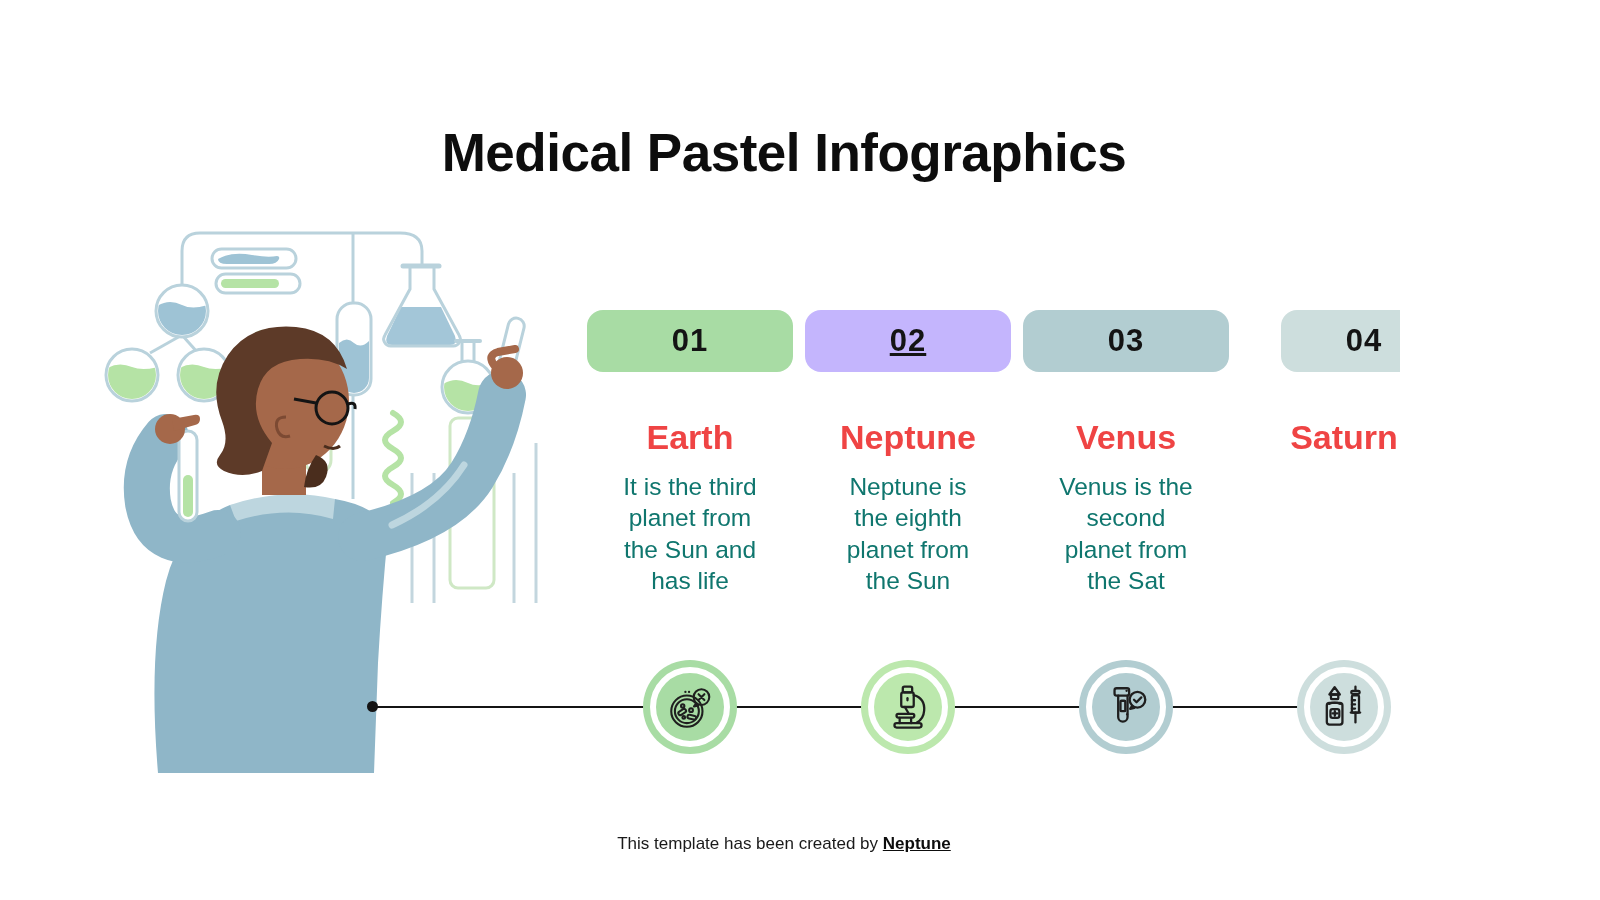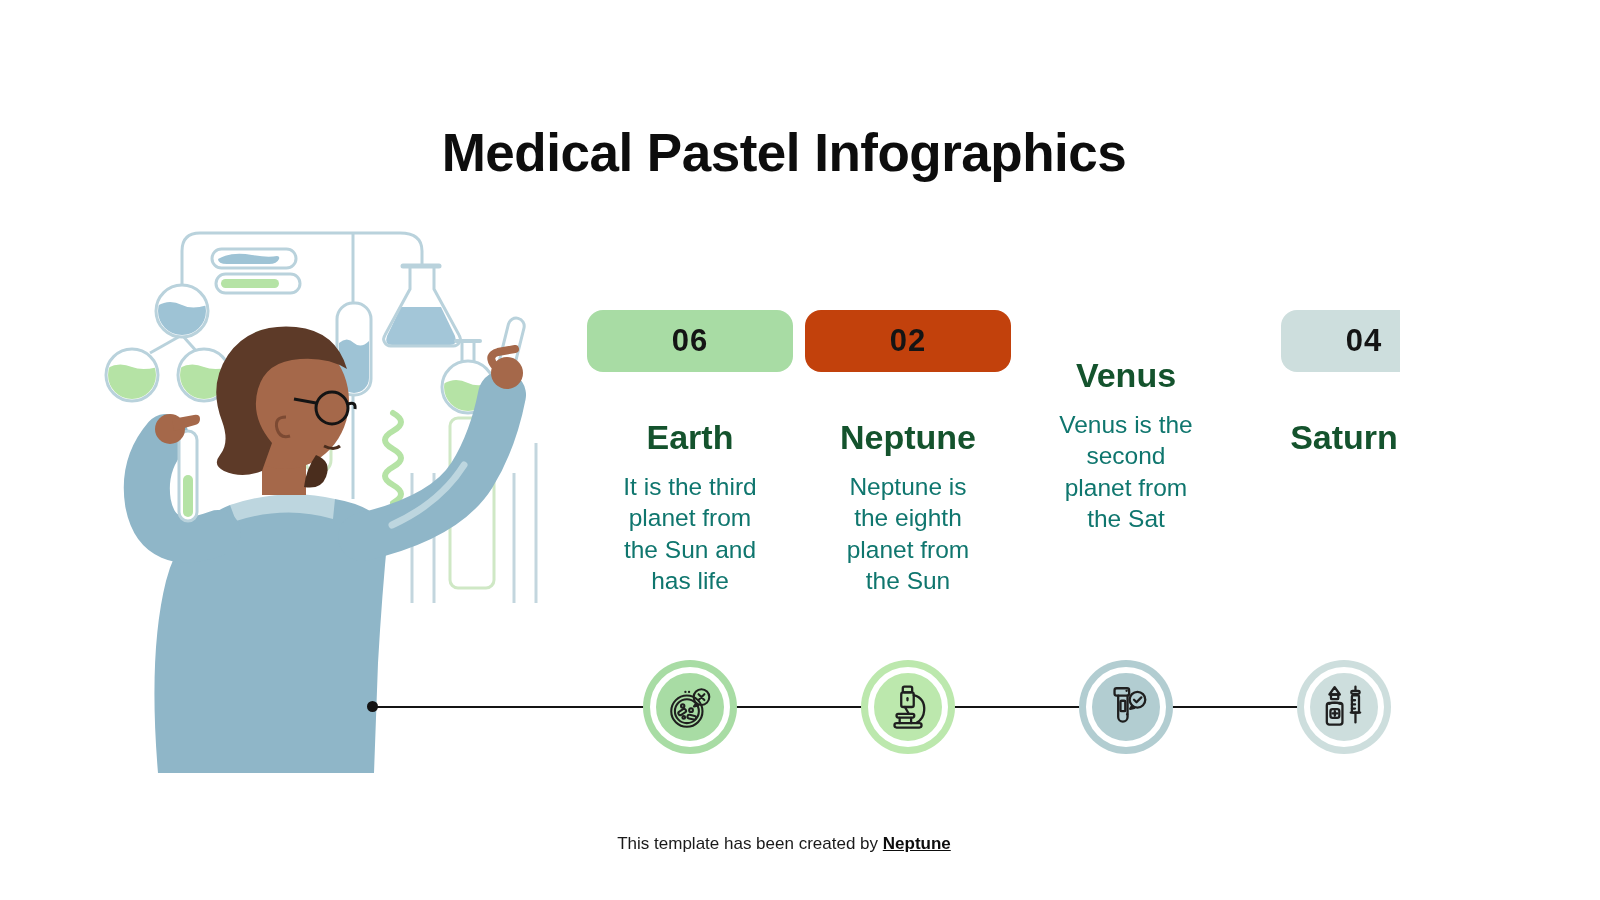--- a/index.html
+++ b/index.html
@@ -8,21 +8,21 @@
 
   .title{position:absolute;top:86px;left:0;width:1568px;text-align:center;
          font-size:53px;font-weight:800;letter-spacing:-0.5px;color:#0d0d0d;}
 
   .illus{position:absolute;left:100px;top:203px;width:460px;height:570px;}
 
   .col{position:absolute;top:310px;width:206px;text-align:center;}
   .col-1{left:587px}.col-2{left:805px}.col-3{left:1023px}.col-4{left:1241px}
   .badge{height:62px;border-radius:16px;display:flex;align-items:center;justify-content:center;
          font-size:31px;font-weight:700;color:#141414;letter-spacing:1px;}
-  .colname{margin-top:46px;font-size:34px;font-weight:700;color:#14532d;}
+  .colname{margin-top:46px;font-size:34px;font-weight:700;color:#ef4444;}
   .coldesc{margin-top:14px;font-size:24.5px;line-height:1.28;white-space:pre-line;color:#0f766e;}
 
   .tl-line{position:absolute;left:372px;top:706px;width:972px;height:2px;background:#141414;}
   .tl-dot{position:absolute;left:367px;top:701px;width:11px;height:11px;border-radius:50%;background:#141414;}
   .step{position:absolute;top:660px;width:94px;height:94px;border-radius:50%;
         display:flex;align-items:center;justify-content:center;}
   .step-inner{width:68px;height:68px;border-radius:50%;border:6px solid #ffffff;
         display:flex;align-items:center;justify-content:center;}
   .step-inner svg{width:50px;height:50px;display:block;}
   .s1{left:643px}.s2{left:861px}.s3{left:1079px}.s4{left:1297px}
@@ -147,36 +147,37 @@
     <path d="M216 252 q16 6 10 22 q-5 13 -22 10 q2 -18 12 -32 z" fill="#4a2d1d"></path>
 
     <g transform="rotate(14 407 160)">
       <rect x="399" y="114" width="16" height="64" rx="8" fill="#ffffff" stroke="#b9d2dc" stroke-width="3"></rect>
     </g>
     <circle cx="407" cy="170" r="16" fill="#a5684a"></circle>
     <path d="M394 162 q-7 -10 4 -13 l17 -3" stroke="#a5684a" stroke-width="8" fill="none" stroke-linecap="round"></path>
   </svg>
 
   <div class="col col-1">
-    <div class="badge" style="background-color: rgb(168, 220, 164);">06</div>
+    <div class="badge" style="background-color: rgb(168, 220, 164);">01</div>
     <div class="colname">Earth</div>
     <div class="coldesc">It is the third
 planet from
 the Sun and
 has life</div>
   </div>
   <div class="col col-2">
-    <div class="badge" style="background-color: #c2410c;">02</div>
+    <div class="badge" style="background-color: #c4b5fd; text-decoration: underline;">02</div>
     <div class="colname">Neptune</div>
     <div class="coldesc">Neptune is
 the eighth
 planet from
 the Sun</div>
   </div>
   <div class="col col-3">
+    <div class="badge" style="background-color: rgb(178, 205, 209);">03</div>
     <div class="colname">Venus</div>
     <div class="coldesc">Venus is the
 second
 planet from
 the Sat</div>
   </div>
   <div class="col col-4">
     <div class="badge" style="background-color: rgb(205, 222, 221); margin-left: 40px;">04</div>
     <div class="colname">Saturn</div>
   </div>

